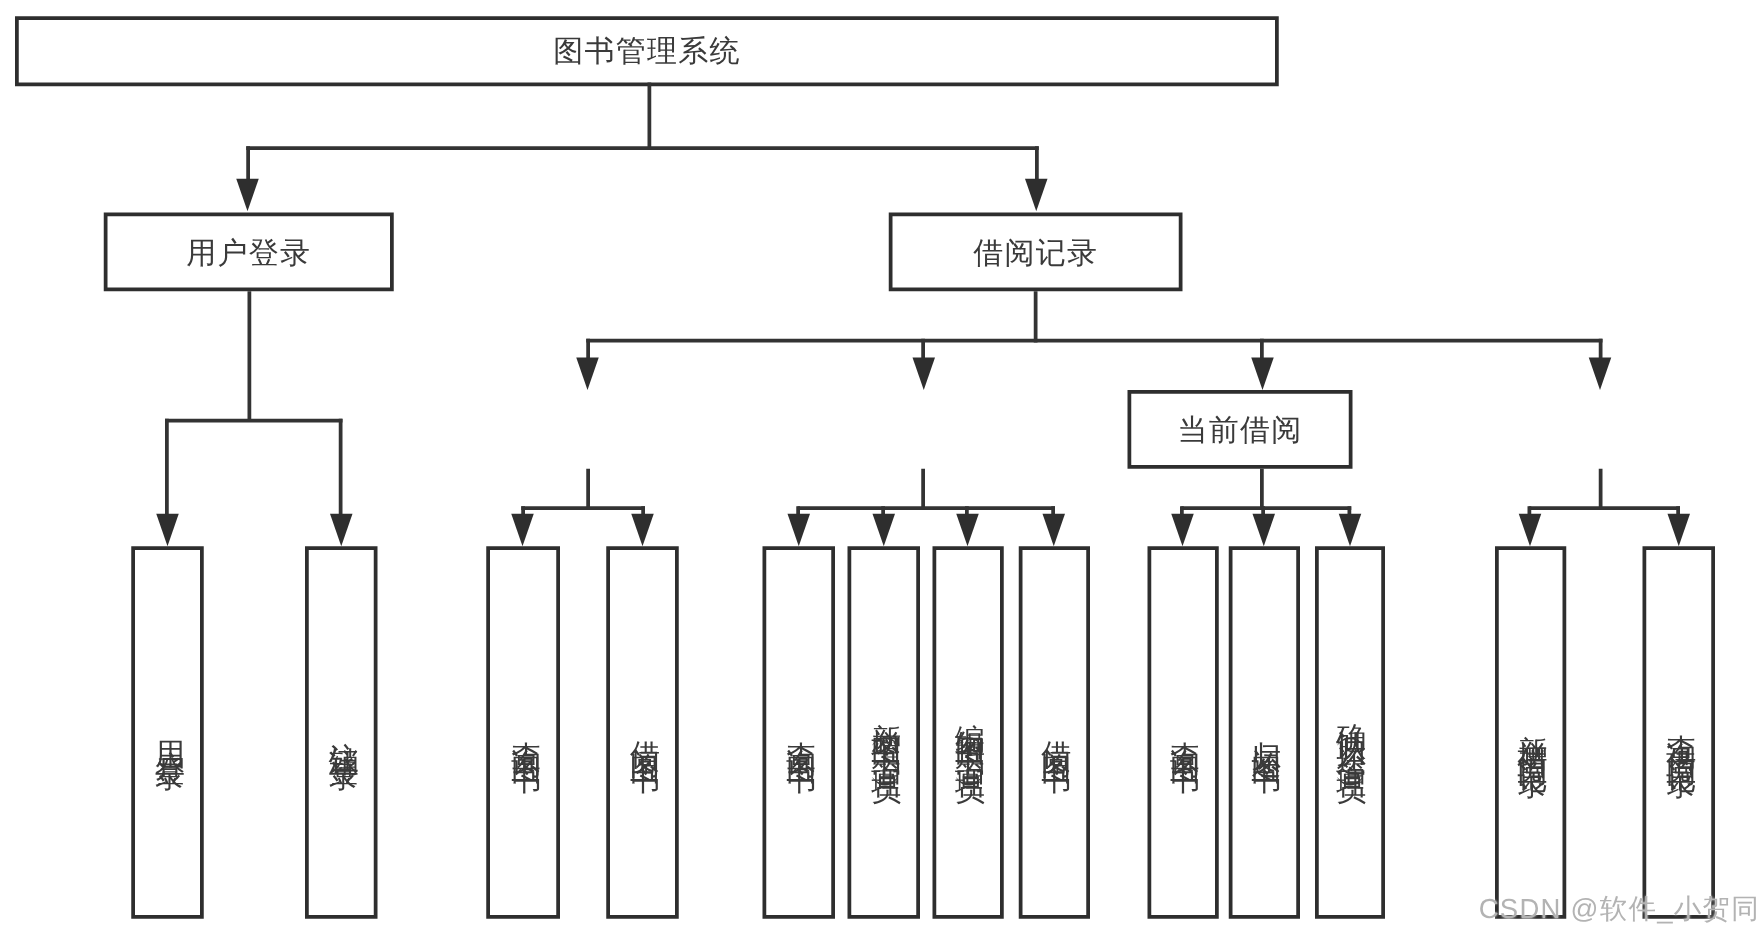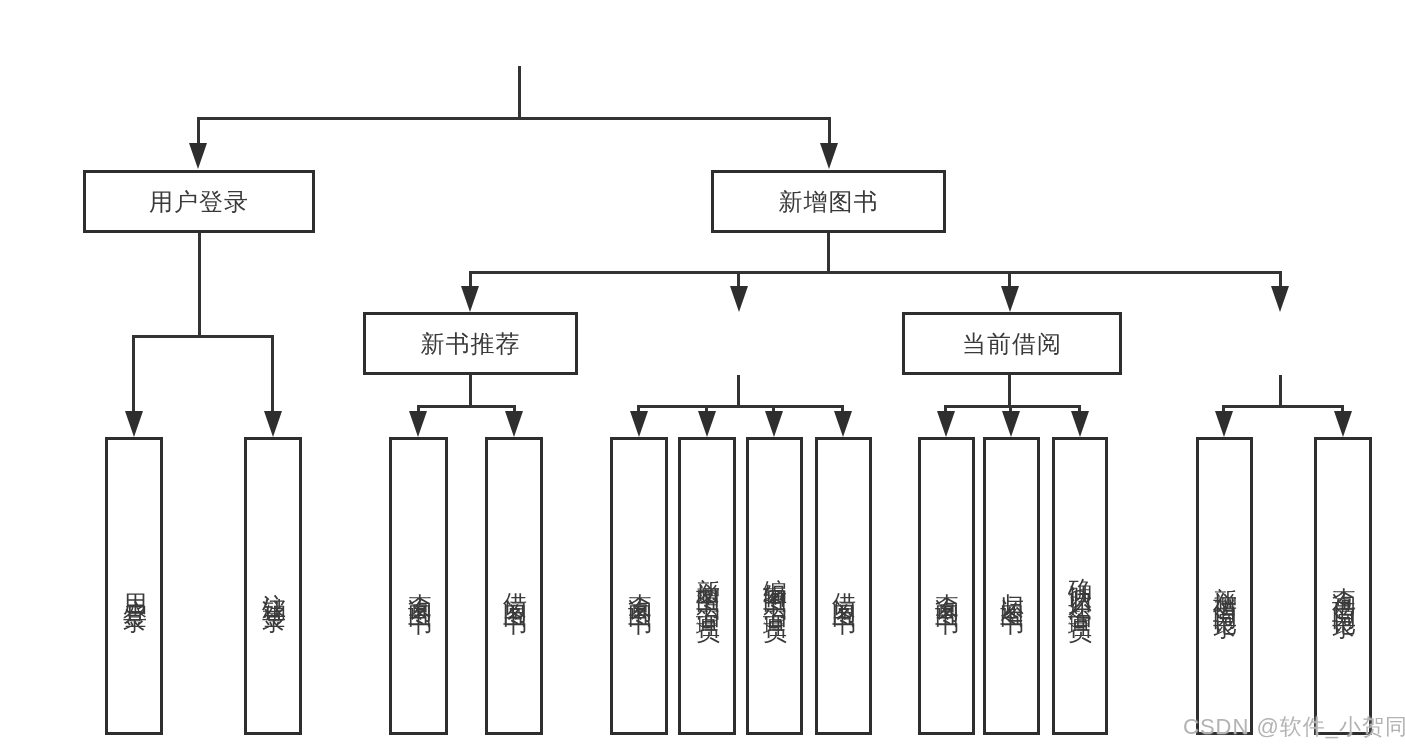--- a/index.html
+++ b/index.html
@@ -55,51 +55,51 @@
     z-index: 10;
     text-shadow: 0 0 2px #ffffff;
     white-space: nowrap;
   }
 </style>
 </head>
 <body>
 
 <div id="canvas">
 
+  <div class="hnode" style="left:12px; top:13px; width:1011px; height:56px;">图书管理系统</div>
 
   <div class="lv" style="left:518px; top:66px; height:53px;"></div>
   <div class="lh" style="left:197px; top:117px; width:634px;"></div>
   <div class="lv" style="left:197px; top:117px; height:30px;"></div>
   <div class="arrow" style="left:189px; top:143px;"></div>
   <div class="lv" style="left:828px; top:117px; height:30px;"></div>
   <div class="arrow" style="left:820px; top:143px;"></div>
 
   <div class="hnode" style="left:83px; top:170px; width:232px; height:63px;">用户登录</div>
-  <div class="hnode" style="left:711px; top:170px; width:235px; height:63px;">新增图书</div>
+  <div class="hnode" style="left:711px; top:170px; width:235px; height:63px;">借阅记录</div>
 
   <div class="lv" style="left:198px; top:233px; height:104px;"></div>
   <div class="lh" style="left:132px; top:335px; width:142px;"></div>
   <div class="lv" style="left:132px; top:335px; height:78px;"></div>
   <div class="arrow" style="left:125px; top:411px;"></div>
   <div class="lv" style="left:271px; top:335px; height:78px;"></div>
   <div class="arrow" style="left:264px; top:411px;"></div>
 
   <div class="lv" style="left:827px; top:233px; height:41px;"></div>
   <div class="lh" style="left:469px; top:271px; width:813px;"></div>
   <div class="lv" style="left:469px; top:271px; height:18px;"></div>
   <div class="arrow" style="left:461px; top:286px;"></div>
   <div class="lv" style="left:737px; top:271px; height:18px;"></div>
   <div class="arrow" style="left:730px; top:286px;"></div>
   <div class="lv" style="left:1008px; top:271px; height:18px;"></div>
   <div class="arrow" style="left:1001px; top:286px;"></div>
   <div class="lv" style="left:1279px; top:271px; height:18px;"></div>
   <div class="arrow" style="left:1271px; top:286px;"></div>
 
-  <div class="hnode" style="left:363px; top:312px; width:215px; height:63px;">新书推荐</div>
-  <div class="hnode" style="left:902px; top:312px; width:220px; height:63px;">当前借阅</div>
+  <div class="hnode" style="left:902px; top:312px; width:180px; height:63px;">当前借阅</div>
 
   <div class="lv" style="left:469px; top:375px; height:33px;"></div>
   <div class="lh" style="left:417px; top:405px; width:99px;"></div>
   <div class="lv" style="left:417px; top:405px; height:8px;"></div>
   <div class="arrow" style="left:409px; top:411px;"></div>
   <div class="lv" style="left:513px; top:405px; height:8px;"></div>
   <div class="arrow" style="left:505px; top:411px;"></div>
 
   <div class="lv" style="left:737px; top:375px; height:33px;"></div>
   <div class="lh" style="left:638px; top:405px; width:206px;"></div>

